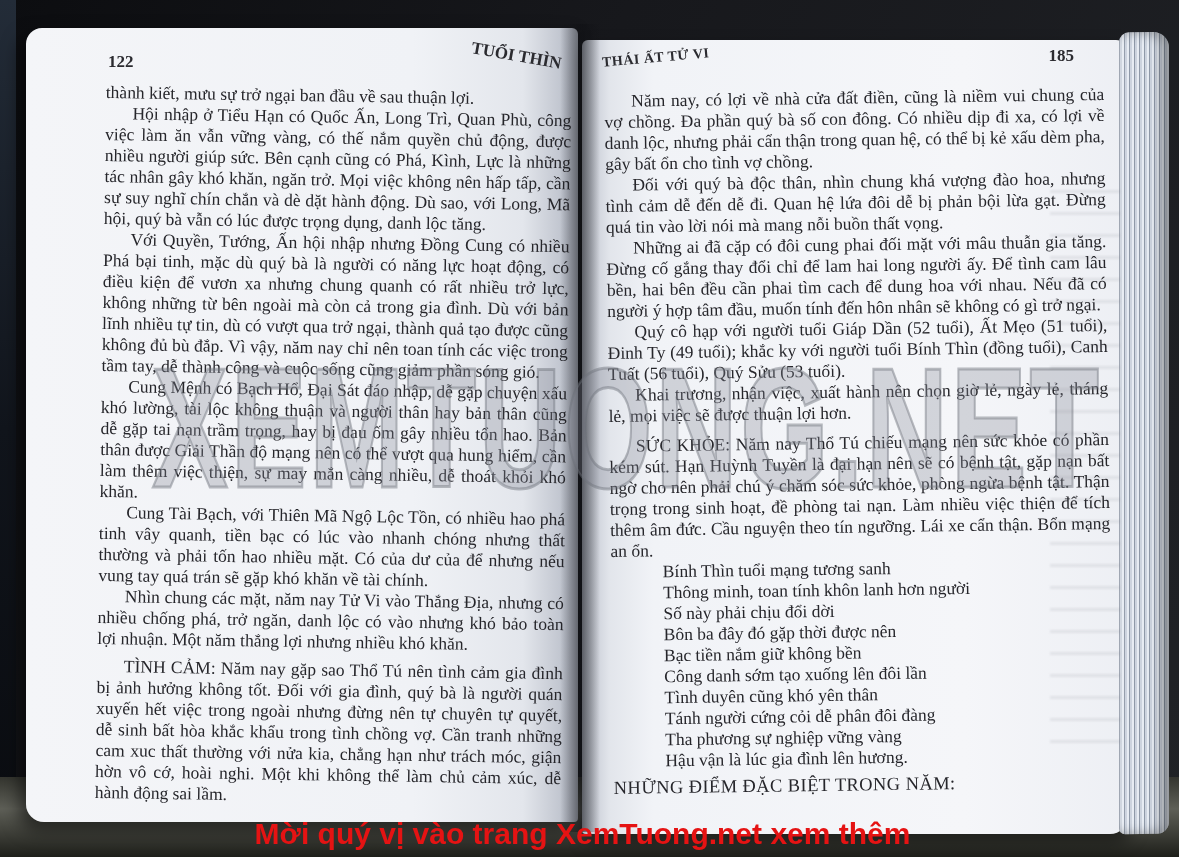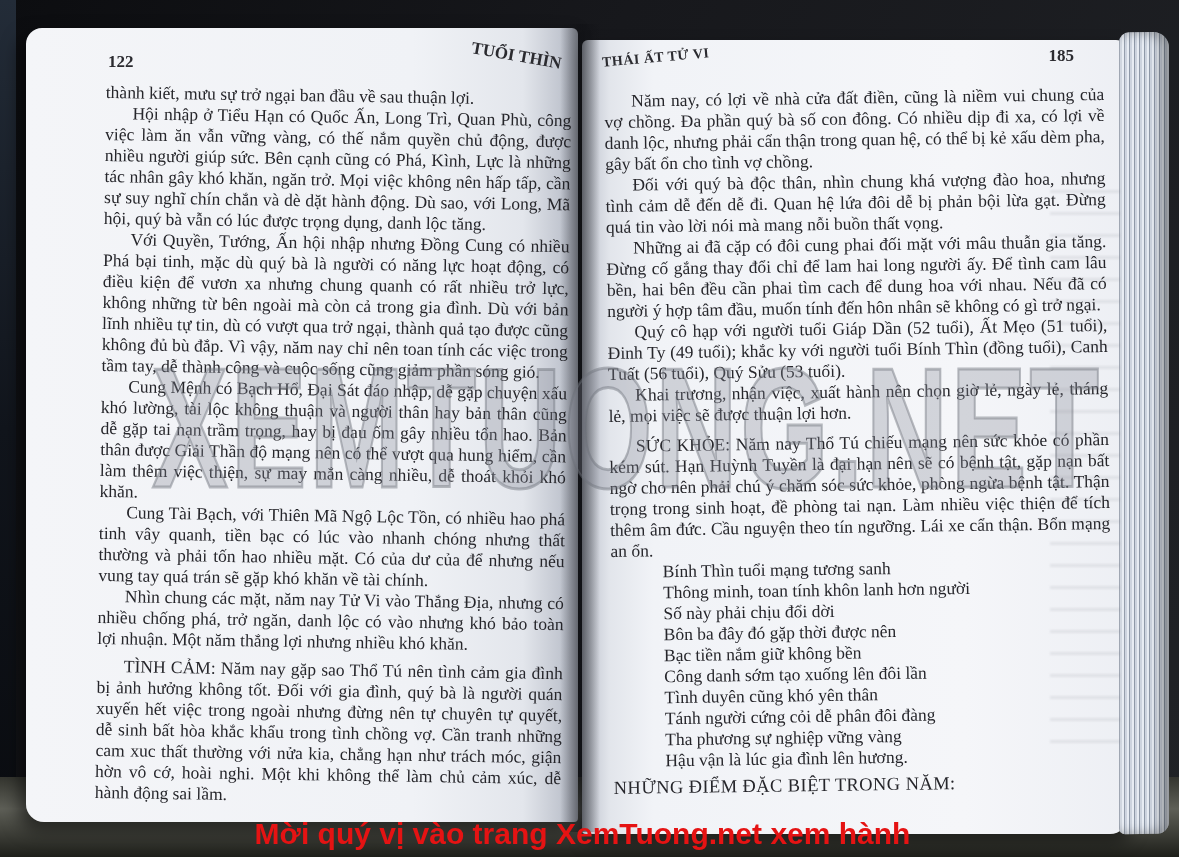--- a/index.html
+++ b/index.html
@@ -144,14 +144,14 @@
           <p class="poem-line">Hậu vận là lúc gia đình lên hương.</p>
         </div>
       <p class="section-heading">NHỮNG ĐIỂM ĐẶC BIỆT TRONG NĂM:</p>
     </div>
   </div>
 
   <div class="gutter"></div>
   <div class="fore-edge"></div>
 
   <div class="watermark">XEMTUONG.NET</div>
-  <div class="caption">Mời quý vị vào trang XemTuong.net xem hành</div>
+  <div class="caption">Mời quý vị vào trang XemTuong.net xem thêm</div>
 </div>
 
 </body></html>

